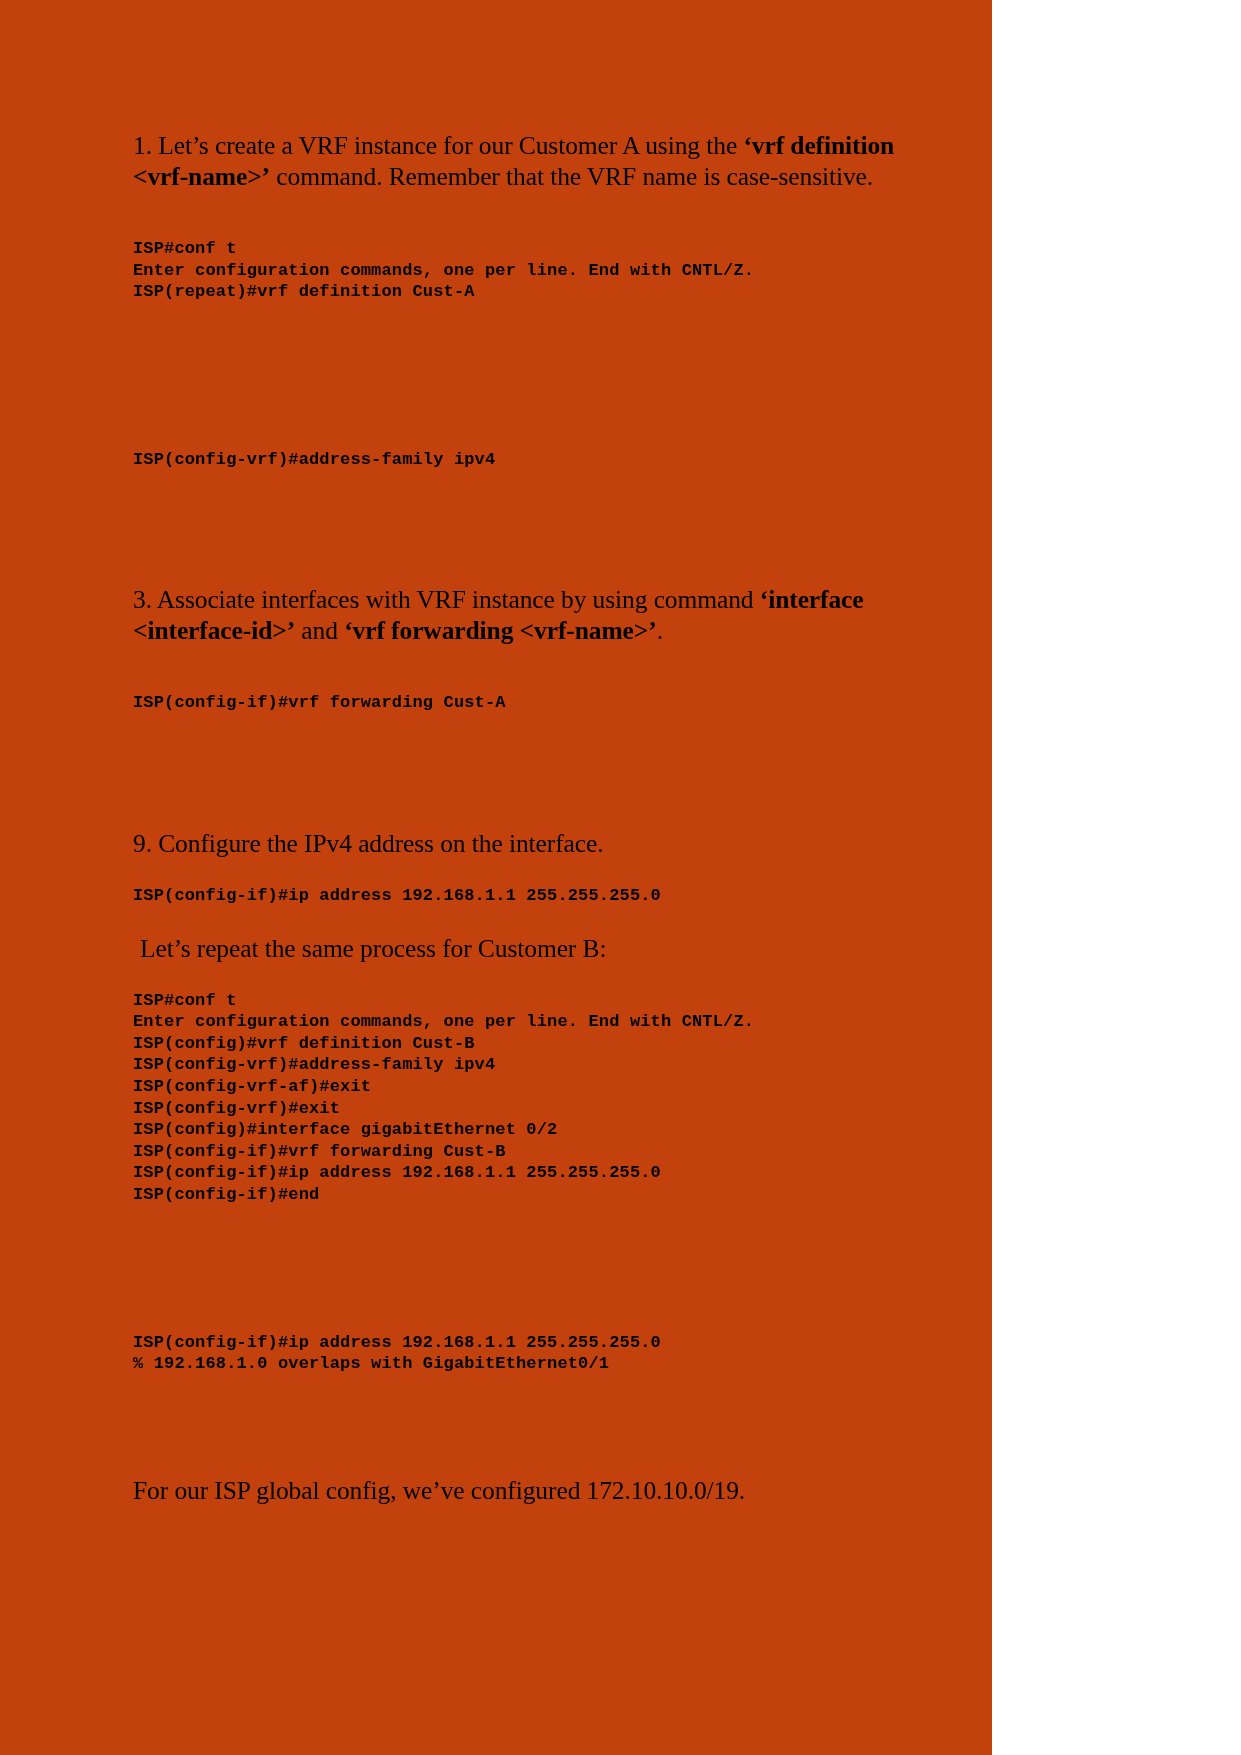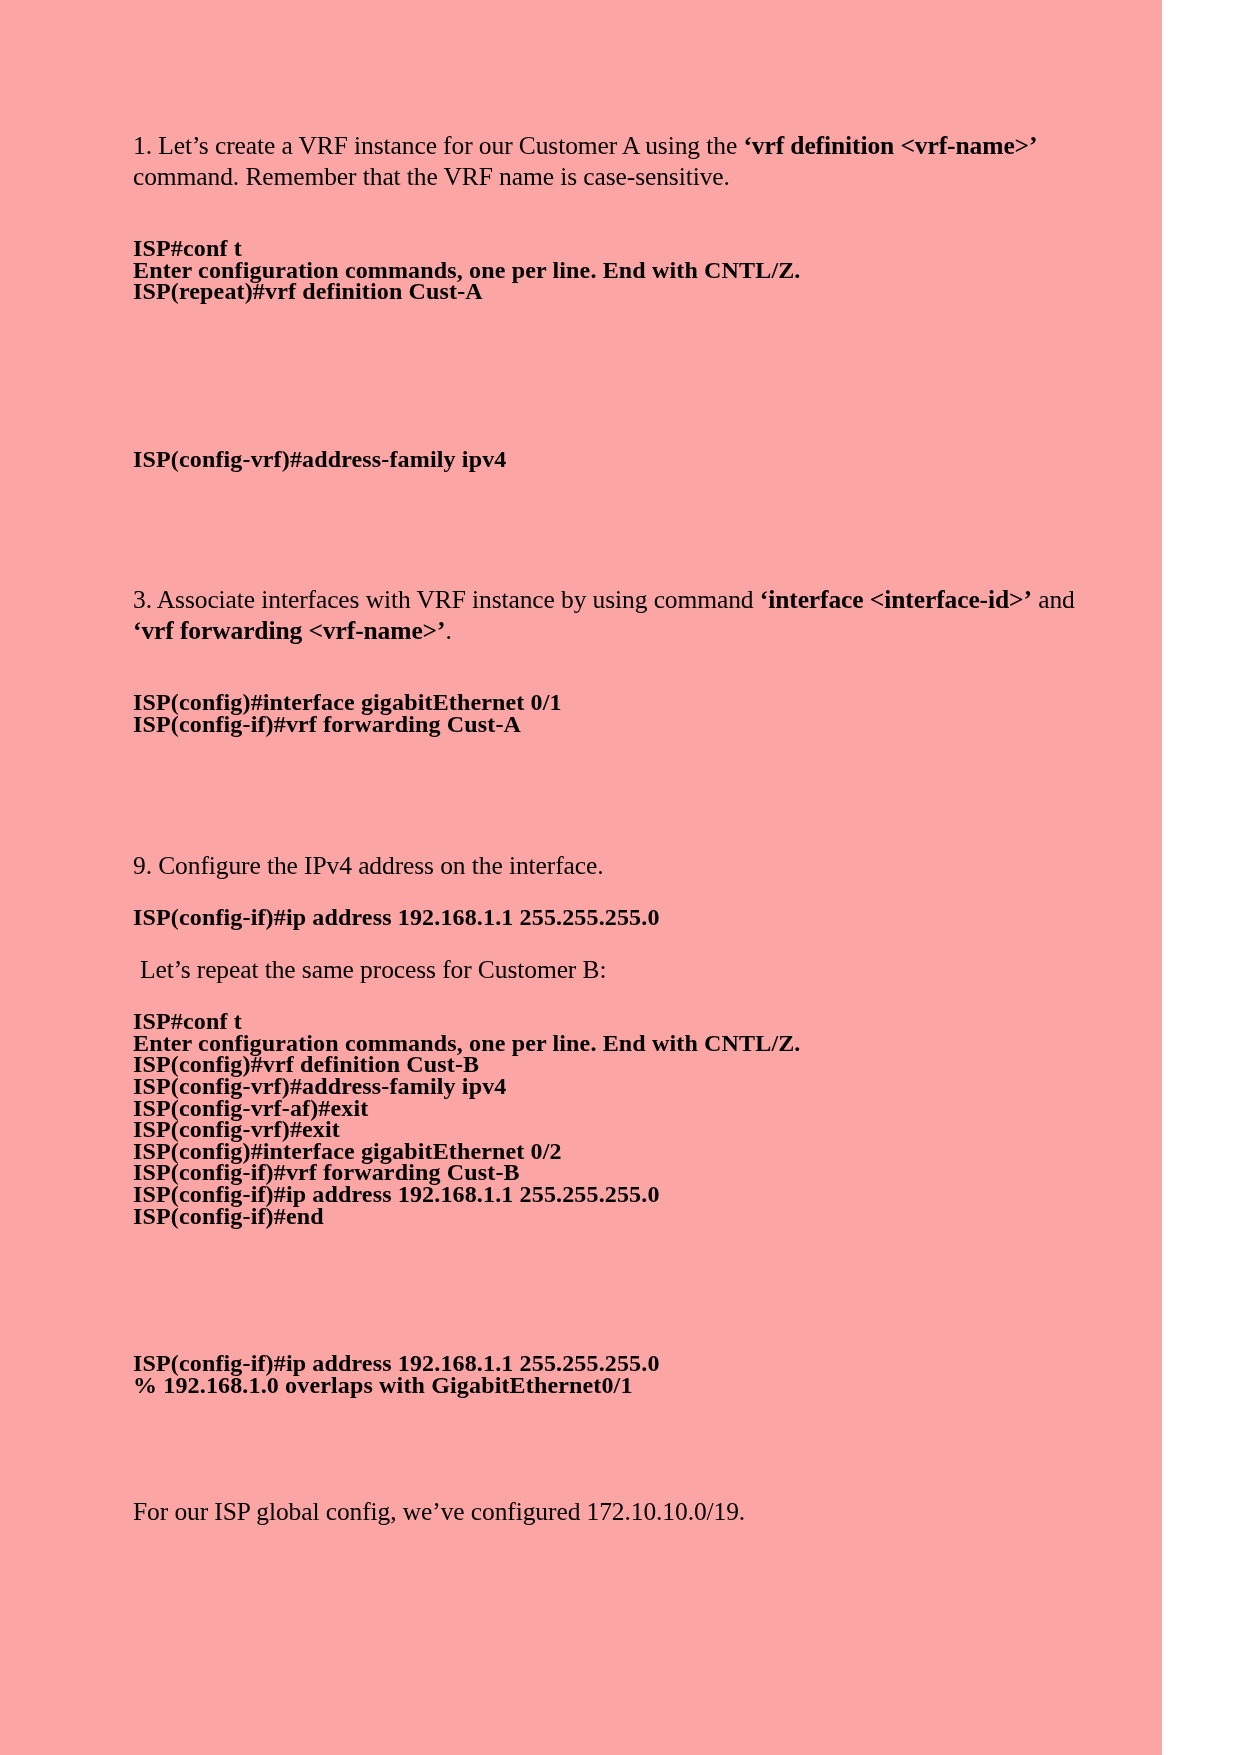--- a/index.html
+++ b/index.html
@@ -10,41 +10,41 @@
   }
   body {
     width: 1241px;
     height: 1755px;
     font-family: "Liberation Serif", "DejaVu Serif", serif;
     color: #000000;
     overflow: hidden;
   }
   .page {
     position: relative;
-    width: 1162px;
+    width: 992px;
     height: 1755px;
-    background: #fca5a5;
+    background: #c2410c;
     box-sizing: border-box;
     padding: 130px 62px 0 133px;
   }
   .body-text {
     font-family: "Liberation Serif", "DejaVu Serif", serif;
     font-size: 25.5px;
     line-height: 31px;
     text-align: left;
     margin: 0;
     letter-spacing: -0.1px;
   }
   .body-text b,
   .body-text strong {
     font-weight: bold;
   }
   .code-block {
-    font-family: Liberation Serif, serif;
-    font-size: 24px;
+    font-family: Liberation Mono, monospace;
+    font-size: 17px;
     font-weight: bold;
     line-height: 21.6px;
     white-space: pre;
     margin: 0;
     letter-spacing: 0.15px;
   }
   .code-line {
     white-space: pre;
     display: block;
   }
@@ -75,21 +75,21 @@
 
   <div class="code-block"><span class="code-line">ISP(config-vrf)#address-family ipv4</span></div>
 
   <div class="gap-huge"></div>
   <div class="gap-s"></div>
 
   <p class="body-text"><span>3. Associate interfaces with VRF instance by using command </span><b>‘interface &lt;interface-id&gt;’</b><span> and </span><b>‘vrf forwarding &lt;vrf-name&gt;’</b><span>.</span></p>
 
   <div class="gap-l"></div>
 
-  <div class="code-block"><span class="code-line">ISP(config)#interface gigabitEthernet 0/1</span><span class="code-line">ISP(config-if)#vrf forwarding Cust-A</span></div>
+  <div class="code-block"><span class="code-line">ISP(config-if)#vrf forwarding Cust-A</span></div>
 
   <div class="gap-huge"></div>
   <div class="gap-s"></div>
 
   <p class="body-text">9. Configure the IPv4 address on the interface.</p>
 
   <div class="gap-m"></div>
 
   <div class="code-block"><span class="code-line">ISP(config-if)#ip address 192.168.1.1 255.255.255.0</span></div>
 

